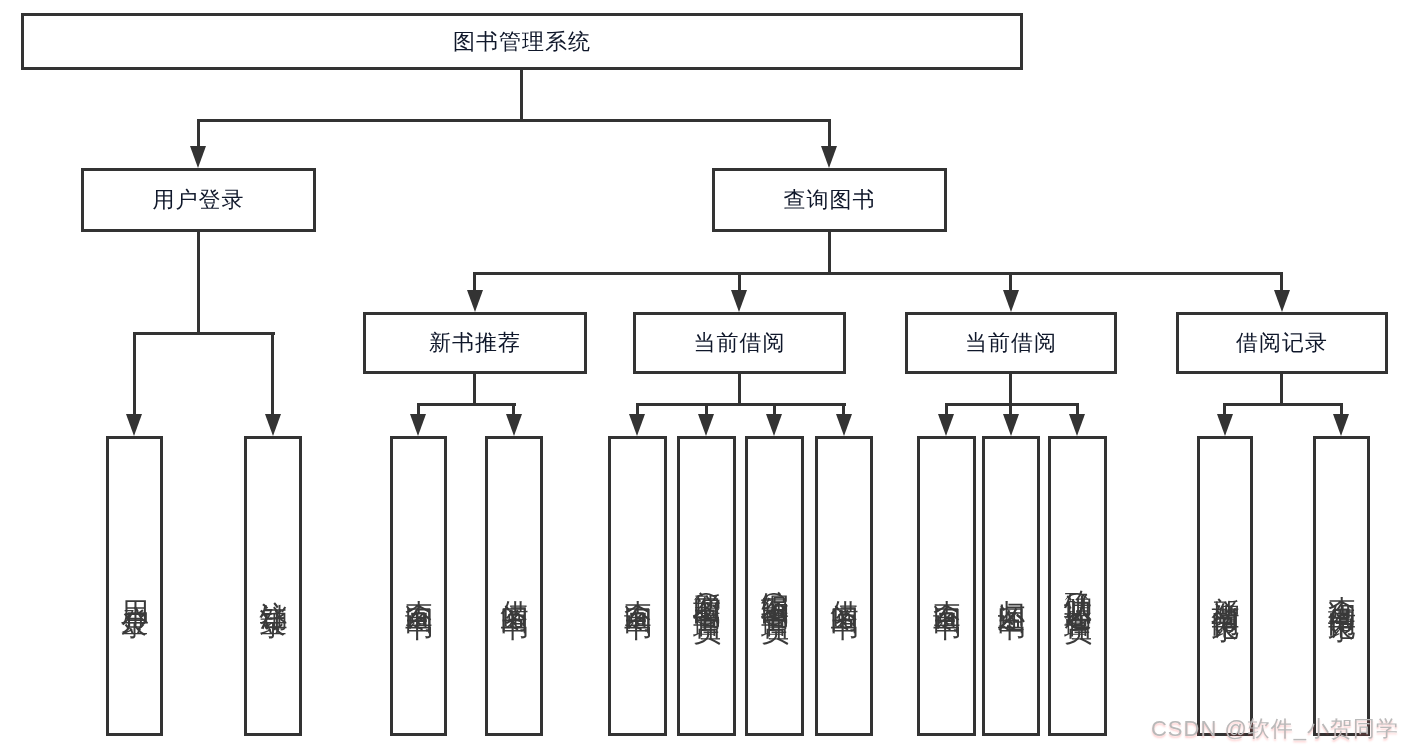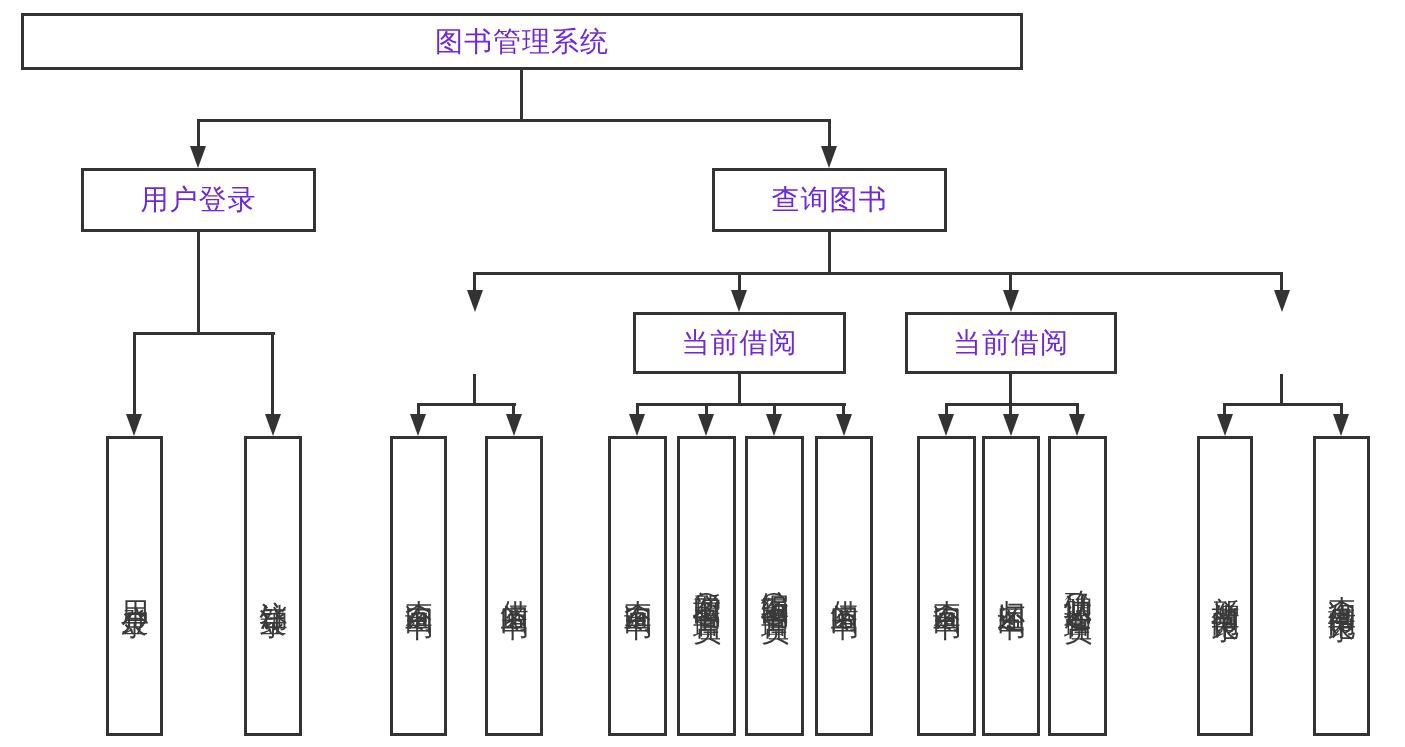--- a/index.html
+++ b/index.html
@@ -12,22 +12,22 @@
     color:#333333;
   }
   .box{
     position:absolute;
     box-sizing:border-box;
     background:#ffffff;
     border:3px solid #333333;
     display:flex;align-items:center;justify-content:center;
   }
   .hlabel{
-    font-size:28px;
-    color:#6d28d9;
+    font-size:22px;
+    color:#0f172a;
     letter-spacing:1px;
     white-space:nowrap;
   }
   .leaf .vlabel{
     writing-mode:vertical-rl;
     text-orientation:mixed;
     font-size:28px;
     letter-spacing:4px;
     line-height:1;
     color:#3a3a3a;
@@ -118,25 +118,31 @@
     <span class="hlabel">图书管理系统</span>
   </div>
 
   <div class="box" style="left:81px;top:168px;width:235px;height:64px;">
     <span class="hlabel">用户登录</span>
   </div>
   <div class="box" style="left:712px;top:168px;width:235px;height:64px;">
     <span class="hlabel">查询图书</span>
   </div>
 
+  <div class="box" style="left:363px;top:312px;width:224px;height:62px;">
+    <span class="hlabel">新书推荐</span>
+  </div>
   <div class="box" style="left:633px;top:312px;width:213px;height:62px;">
     <span class="hlabel">当前借阅</span>
   </div>
   <div class="box" style="left:905px;top:312px;width:212px;height:62px;justify-content:center;">
     <span class="hlabel">当前借阅</span>
+  </div>
+  <div class="box" style="left:1176px;top:312px;width:212px;height:62px;">
+    <span class="hlabel">借阅记录</span>
   </div>
 
   <div class="box leaf" style="left:106px;top:436px;width:57px;height:300px;">
     <span class="vlabel">用户登录</span>
   </div>
   <div class="box leaf" style="left:244px;top:436px;width:58px;height:300px;">
     <span class="vlabel">注销登录</span>
   </div>
   <div class="box leaf" style="left:390px;top:436px;width:57px;height:300px;">
     <span class="vlabel">查询图书</span>
@@ -165,14 +171,15 @@
   <div class="box leaf" style="left:1048px;top:436px;width:59px;height:300px;">
     <span class="vlabel">确认归还（管理员）</span>
   </div>
   <div class="box leaf" style="left:1197px;top:436px;width:56px;height:300px;">
     <span class="vlabel">新增借阅记录</span>
   </div>
   <div class="box leaf" style="left:1313px;top:436px;width:57px;height:300px;">
     <span class="vlabel">查询借阅记录</span>
   </div>
 
+  <div id="watermark">CSDN @软件_小贺同学</div>
 
 </div>
 
 </body></html>

